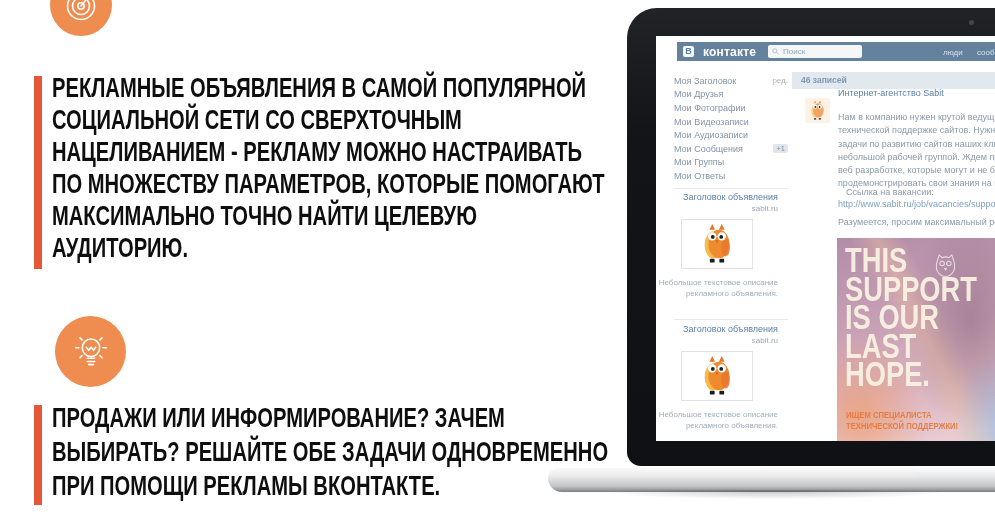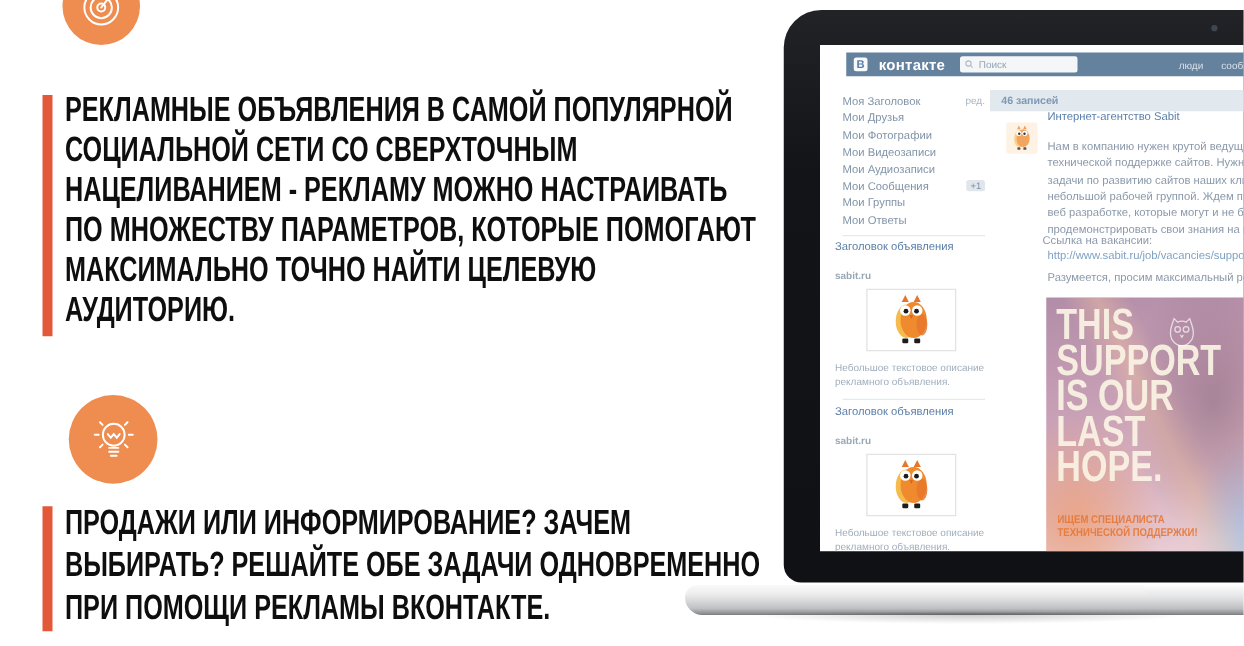--- a/index.html
+++ b/index.html
@@ -49,37 +49,37 @@
   
   .vk-sidebar{position:absolute;left:18px;top:38px;width:114px;}
   .vk-side-item{display:flex;justify-content:space-between;align-items:center;height:13.6px;
                 font-size:9px;color:#8294a9;cursor:pointer;}
   .side-extra{color:#a9b6c5;font-size:8px;}
   .side-badge{background:#e0e6ec;color:#7e90a6;font-size:7.5px;border-radius:2px;padding:0 3px;line-height:9px;}
   .vk-divider{position:absolute;left:18px;width:114px;height:1px;background:#e6e9ec;}
   #divider-1{top:152px;} #divider-2{top:283px;}
 
   
-  .vk-ad{position:absolute;left:12px;width:122px;text-align:left;}
+  .vk-ad{position:absolute;left:0;width:122px;text-align:right;}
   #ad-1{top:156px;} #ad-2{top:288px;}
   .ad-title{font-size:9px;color:#5b7fa9;line-height:11px;cursor:pointer;}
-  .ad-domain{font-size:8px;color:#9aa8b6;margin-top:14px;line-height:8px;font-weight:bold;}
+  .ad-domain{font-size:8px;color:#9aa8b6;margin-top:2px;line-height:8px;}
   .ad-img{margin:6px auto 0;width:70px;height:48px;background:#fff;border:1px solid #e2e2e2;
           display:flex;align-items:center;justify-content:center;}
   .ad-desc{margin-top:8px;font-size:8px;line-height:11px;color:#a0aebc;}
 
   
   .feed-header{position:absolute;left:136px;top:36px;width:212px;height:17px;background:#e1e8ee;
                color:#7d98b4;font-size:8.5px;line-height:17px;}
   .feed-header span{margin-left:9px;font-weight:bold;}
   .post-avatar{position:absolute;left:149px;top:62px;width:25px;height:25px;background:#fdf2e4;
                border-radius:2px;display:flex;align-items:center;justify-content:center;}
   .post-author{position:absolute;left:182px;top:52px;font-size:9px;font-weight:400;color:#5b80ac;cursor:pointer;}
   .post-body{position:absolute;left:182px;top:75px;font-size:9px;line-height:13.3px;color:#8b99aa;white-space:nowrap;}
-  .post-linklabel{position:absolute;left:178px;top:151px;font-size:9px;color:#8b99aa;}
+  .post-linklabel{position:absolute;left:190px;top:151px;font-size:9px;color:#8b99aa;}
   .post-url{position:absolute;left:182px;top:163px;font-size:9px;color:#7fa2c4;cursor:pointer;white-space:nowrap;}
   .post-footer{position:absolute;left:182px;top:181px;font-size:9px;color:#8b99aa;white-space:nowrap;}
 
   
   .poster{position:absolute;left:181px;top:202px;width:172px;height:203px;overflow:hidden;cursor:pointer;
     background:
       radial-gradient(ellipse 95px 150px at 78% 42%,rgba(110,80,100,.38),rgba(0,0,0,0) 72%),
       radial-gradient(ellipse 95px 120px at 14% 88%,rgba(246,150,85,.55),rgba(0,0,0,0) 70%),
       radial-gradient(ellipse 70px 110px at 96% 92%,rgba(125,185,235,.55),rgba(0,0,0,0) 70%),
       linear-gradient(63deg,rgba(0,0,0,0) 42%,rgba(255,205,160,.35) 52%,rgba(0,0,0,0) 62%),

